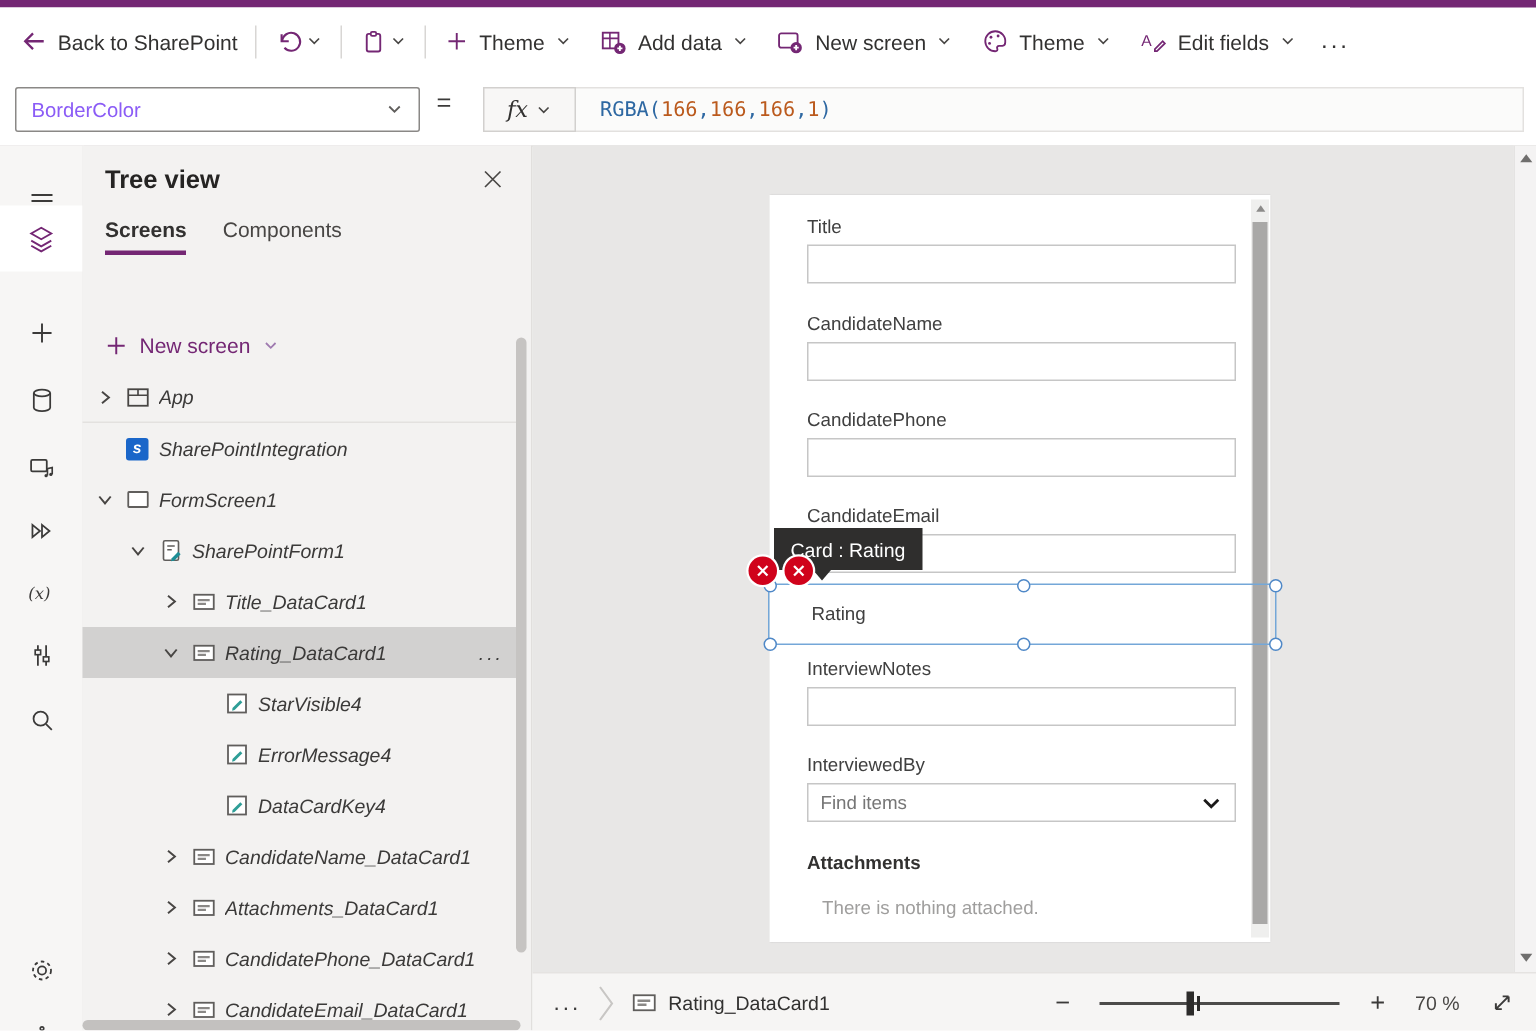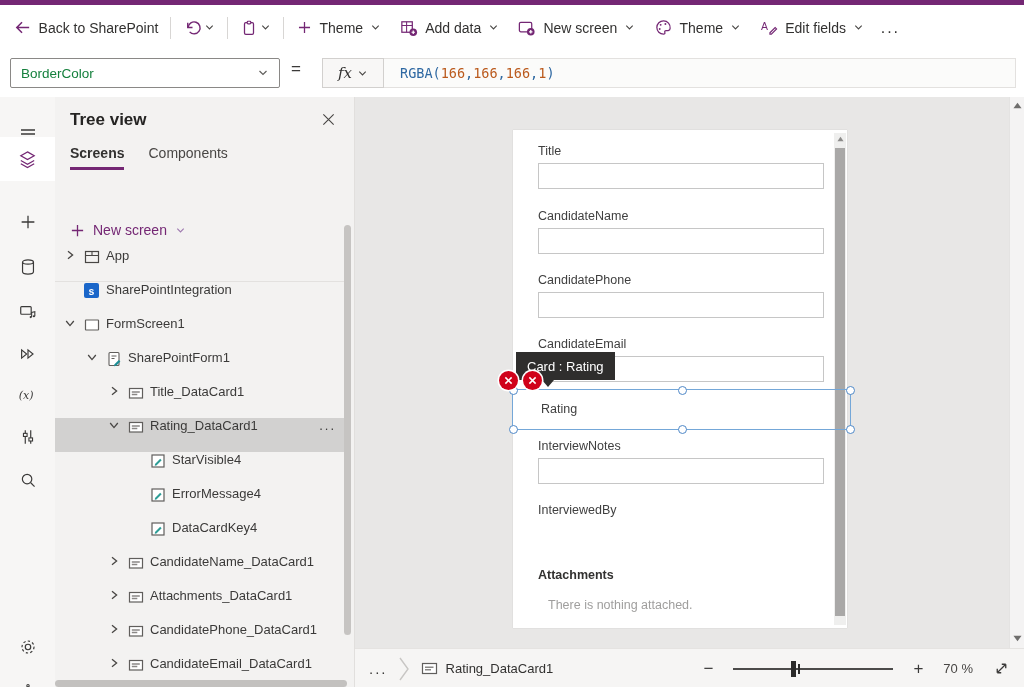--- a/index.html
+++ b/index.html
@@ -19,21 +19,21 @@
            white-space:nowrap;cursor:pointer;}
   .tb-div{width:1px;height:22px;background:#d8d6d4;margin:0 12px;}
   .chev-sm{margin-left:2px;}
   .tb-overflow{font-size:16px;letter-spacing:2px;color:#323130;cursor:pointer;}
 
   
   .formula-bar{left:0;top:50px;width:1024px;height:47px;background:#fff;
                border-bottom:1px solid #d2d0ce;}
   .prop-dd{left:10px;top:8px;width:270px;height:30px;background:#fff;
            border:1px solid #8a8886;border-radius:2px;display:flex;align-items:center;
-           padding:0 10px;box-sizing:border-box;font-size:13.5px;color:#15803d;cursor:pointer;}
+           padding:0 10px;box-sizing:border-box;font-size:13.5px;color:#8b5cf6;cursor:pointer;}
   .prop-dd .dd-chev{margin-left:auto;}
   .eq{left:291px;top:9px;font-size:17px;color:#3b3a39;}
   .fx-btn{left:322px;top:8px;width:62px;height:30px;background:#f8f7f6;
           border:1px solid #d2d0ce;box-sizing:border-box;display:flex;align-items:center;
           justify-content:center;gap:5px;cursor:pointer;}
   .fx-txt{font-family:"DejaVu Serif",serif;font-style:italic;font-size:15px;color:#323130;}
   .formula-field{left:384px;top:8px;width:632px;height:30px;background:#fbfbfa;
                  border:1px solid #e3e1df;border-left:none;box-sizing:border-box;
                  display:flex;align-items:center;padding-left:16px;
                  font-family:"DejaVu Sans Mono","Liberation Mono",monospace;font-size:13.5px;}
@@ -56,22 +56,22 @@
   .tp-tab{padding-bottom:6px;cursor:pointer;color:#484644;text-align:right;}
   .tp-tab.active{font-weight:700;color:#323130;border-bottom:3px solid #742774;}
   .tp-search{position:absolute;left:15px;top:85px;width:265px;height:30px;background:#fff;
              border:1px solid #605e5c;border-radius:2px;box-sizing:border-box;
              display:flex;align-items:center;padding:0 8px;gap:7px;}
   .tp-search input{border:none;outline:none;flex:1;font-size:13.5px;
                    font-family:"Liberation Sans",sans-serif;color:#323130;background:transparent;}
   .tp-search input::placeholder{color:#605e5c;}
   .tp-newscreen{position:absolute;left:15px;top:125px;display:flex;align-items:center;gap:8px;
                 color:#742774;font-size:14px;cursor:pointer;}
-  .tree-row{position:absolute;left:0;width:293px;height:34px;display:flex;
-            gap:6px;box-sizing:border-box;color:#3b3a39;font-size:13px;cursor:pointer;}
+  .tree-row{position:absolute;left:0;width:293px;height:34px;display:flex;align-items:center;
+            gap:6px;box-sizing:border-box;color:#3b3a39;font-size:13px;cursor:pointer;font-style:italic;}
   .tree-row.selected{background:#d2d1d0;}
   .tree-row.divider{border-bottom:1px solid #e3e1df;}
   .chev-slot{width:14px;height:14px;flex:0 0 14px;display:flex;align-items:center;justify-content:center;}
   .ticon{width:17px;height:17px;flex:0 0 17px;display:flex;align-items:center;justify-content:center;}
   .tlabel{white-space:nowrap;overflow:hidden;}
   .row-dots{margin-left:auto;margin-right:12px;font-size:13px;letter-spacing:2px;color:#3b3a39;}
   .sp-badge{width:15px;height:15px;background:#1a66c9;border-radius:2px;color:#fff;
             font-size:10.5px;font-weight:700;display:flex;align-items:center;justify-content:center;}
   .tree-vscroll{position:absolute;left:289px;top:128px;width:7px;height:410px;
                 background:#c6c4c2;border-radius:4px;cursor:pointer;}
@@ -584,20 +584,28 @@
         <div class="fld-input" style="top: 33px;"></div>
         <div class="fld-label" style="top: 79px;">CandidateName</div>
         <div class="fld-input" style="top: 98px;"></div>
         <div class="fld-label" style="top: 143px;">CandidatePhone</div>
         <div class="fld-input" style="top: 162px;"></div>
         <div class="fld-label" style="top: 207px;">CandidateEmail</div>
         <div class="fld-input" style="top: 226px;"></div>
         <div class="fld-label" style="top: 309px;">InterviewNotes</div>
         <div class="fld-input" style="top: 328px;"></div>
         <div class="fld-label" style="top: 373px;">InterviewedBy</div>
+        <div class="fld-combo" style="top: 392px;">
+          <span class="combo-ph">Find items</span>
+          <span>
+            <svg width="15" height="15" viewBox="0 0 16 16">
+              <path d="M3 5.5l5 5 5-5" fill="none" stroke="#1b1a19" stroke-width="2"></path>
+            </svg>
+          </span>
+        </div>
         <div class="fld-label bold" style="top: 438px;">Attachments</div>
         <div class="fld-note" style="top: 468px;">There is nothing attached.</div>
       </div>
 
     <div class="sel-rect">
       <div class="sel-label">Rating</div>
       <div class="handle" style="left:-4px;top:-4px"></div>
       <div class="handle" style="left:165px;top:-4px"></div>
       <div class="handle" style="left:333px;top:-4px"></div>
       <div class="handle" style="left:-4px;top:35px"></div>

